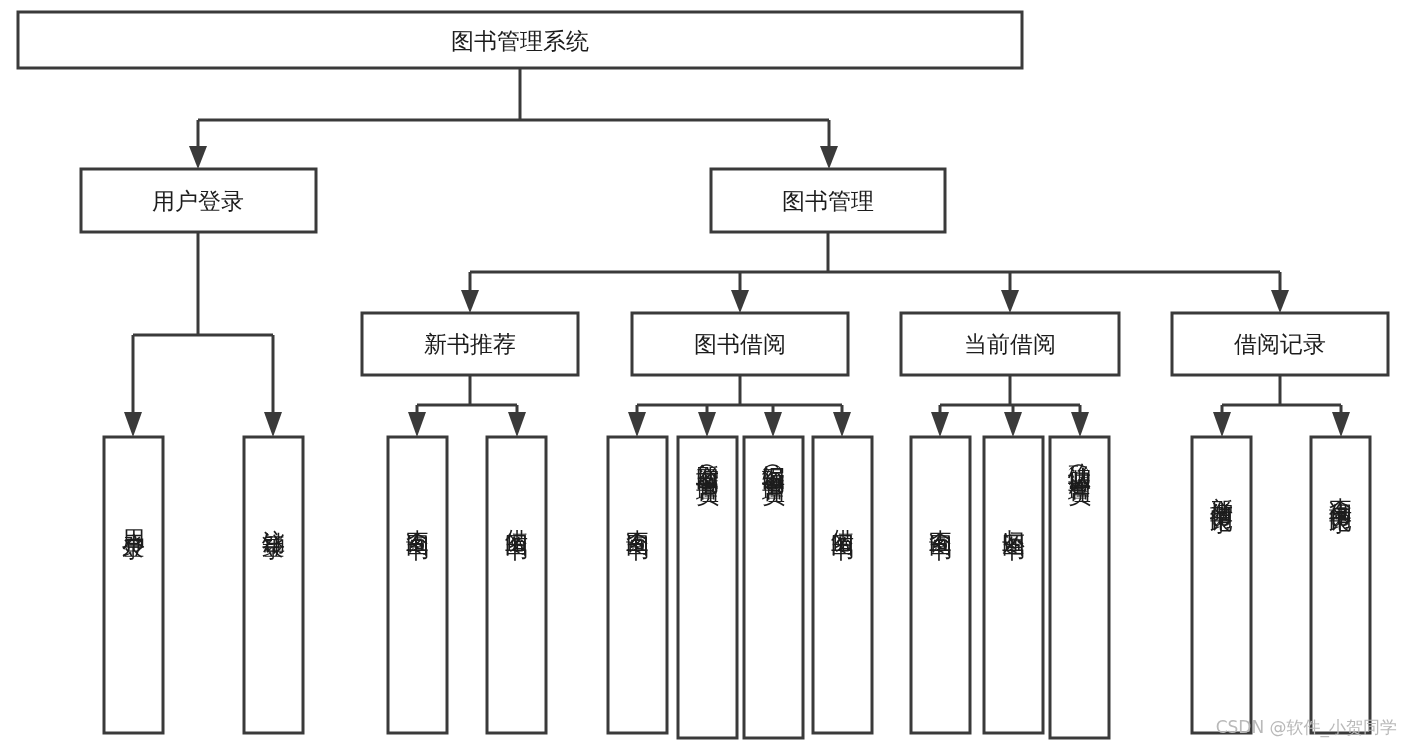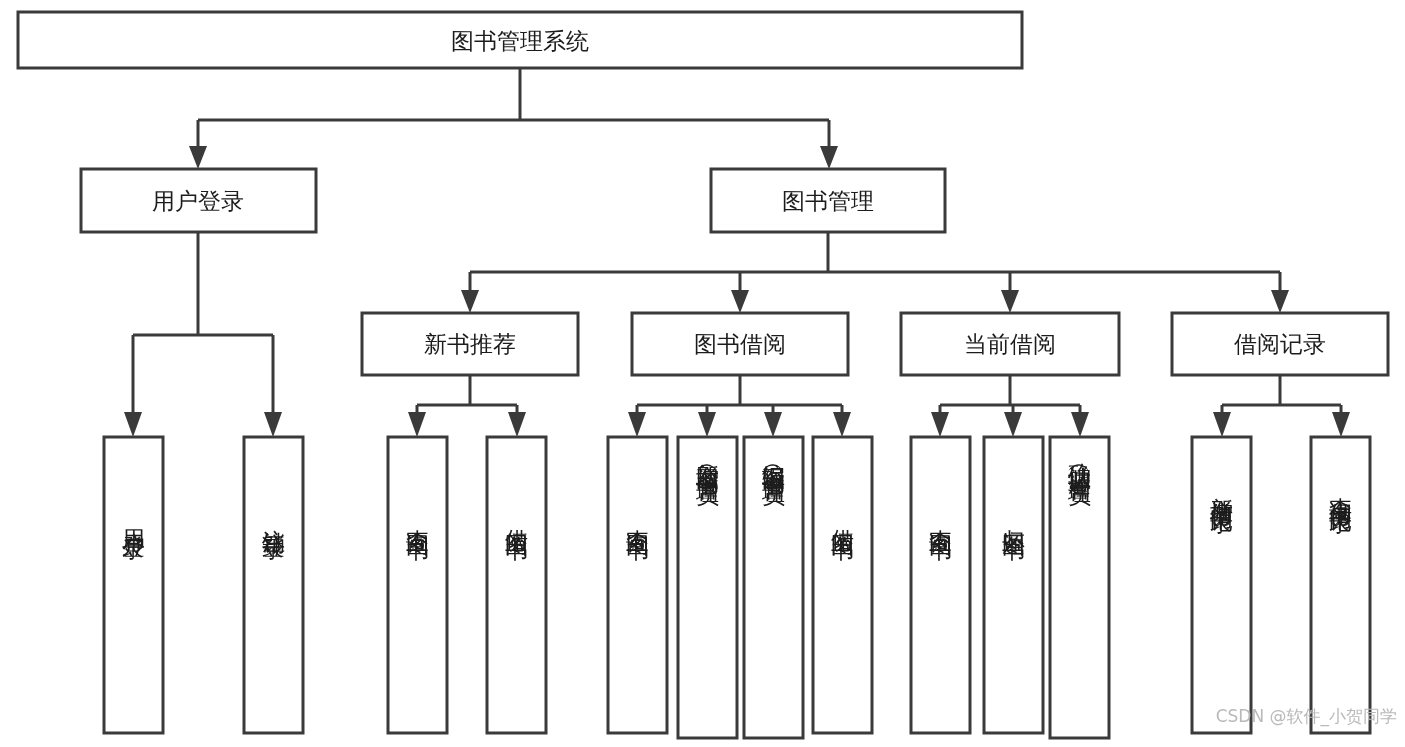--- a/index.html
+++ b/index.html
@@ -60,21 +60,21 @@
     font-family: "DejaVu Sans", "Liberation Sans", sans-serif;
     font-size: 23px;
     line-height: 1.0;
     color: #1c1c1c;
     letter-spacing: 3px;
     white-space: nowrap;
   }
   .watermark {
     position: absolute;
     right: 8px;
-    bottom: 19px;
+    bottom: 8px;
     font-family: "DejaVu Sans", "Liberation Sans", sans-serif;
     font-size: 17px;
     color: #b9b9b9;
     white-space: nowrap;
     pointer-events: none;
   }
 </style>
 </head>
 <body>
 

